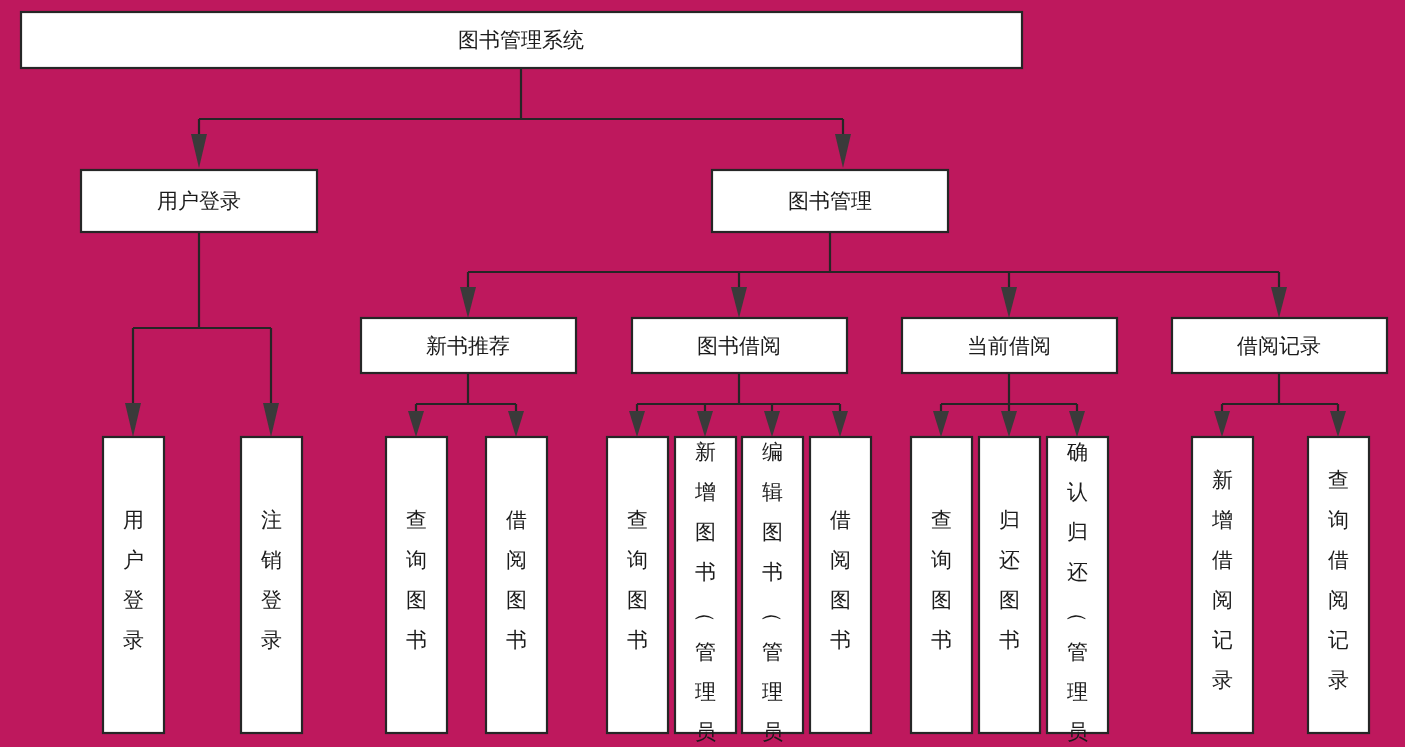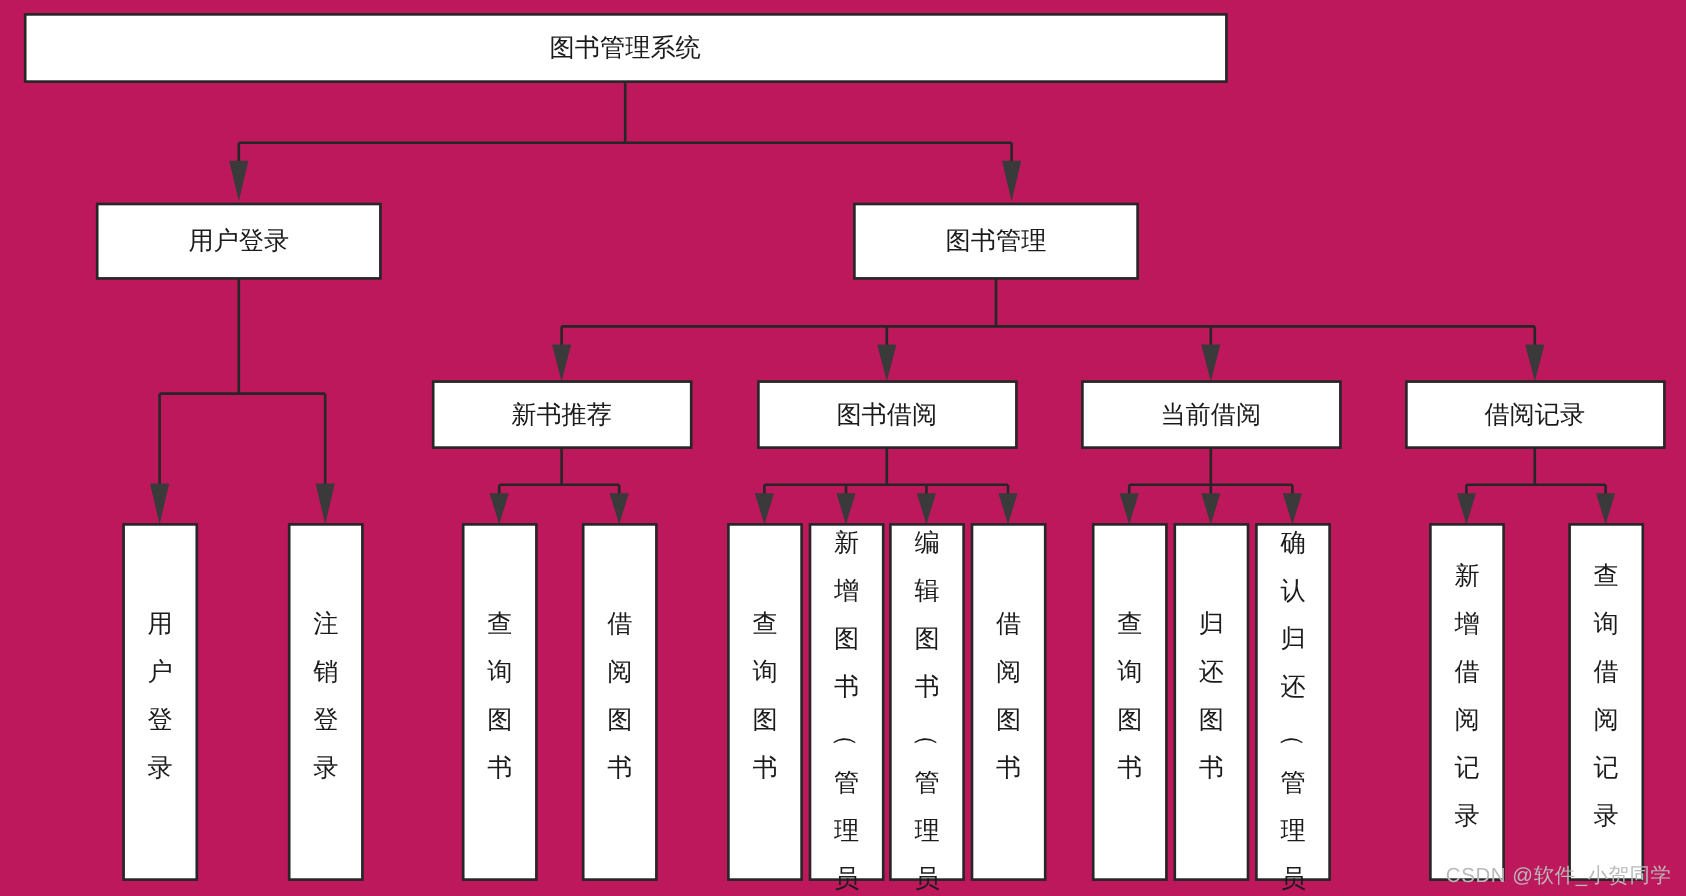--- a/index.html
+++ b/index.html
@@ -307,14 +307,13 @@
           <text class="leaf-label" x="1338.5" y="487">查</text>
           <text class="leaf-label" x="1338.5" y="527">询</text>
           <text class="leaf-label" x="1338.5" y="567">借</text>
           <text class="leaf-label" x="1338.5" y="607">阅</text>
           <text class="leaf-label" x="1338.5" y="647">记</text>
           <text class="leaf-label" x="1338.5" y="687">录</text>
         </g>
       </g>
   </svg>
 
-  <div class="watermark">CSDN @软件_小贺同学</div>
 </div>
 
 </body></html>

